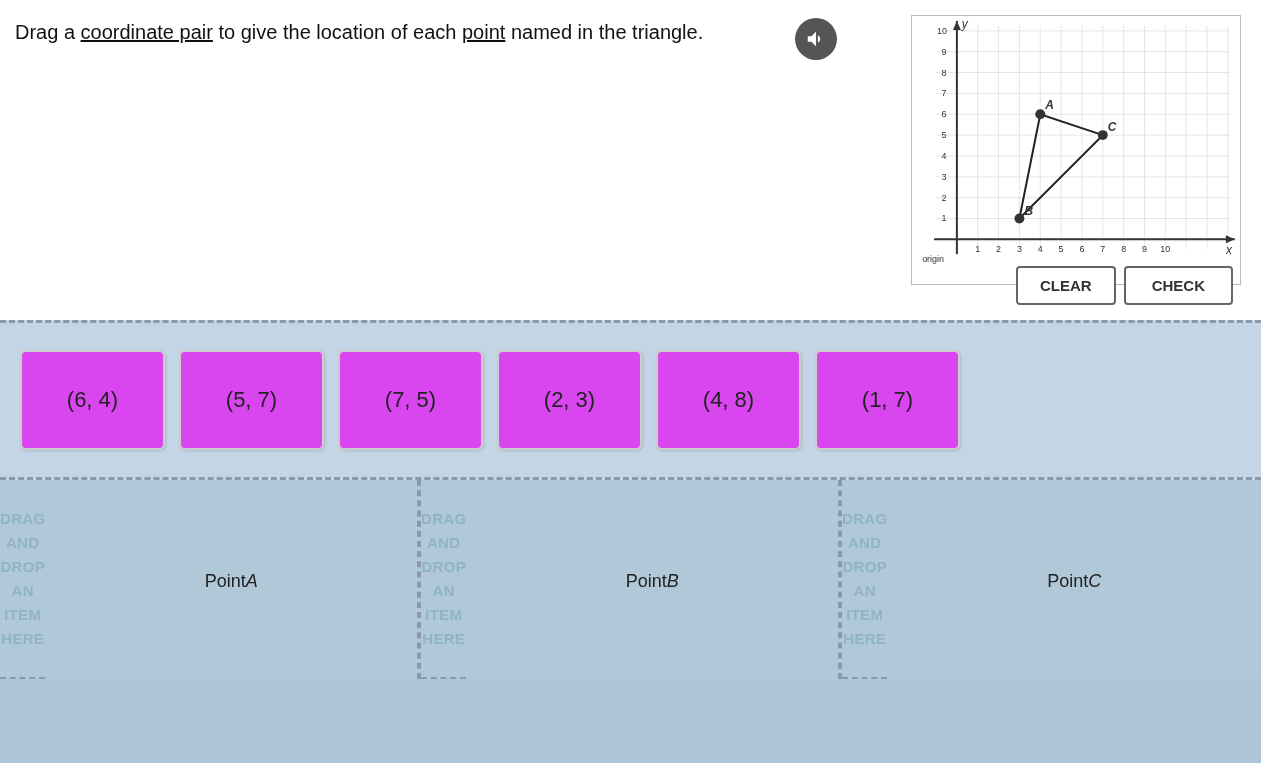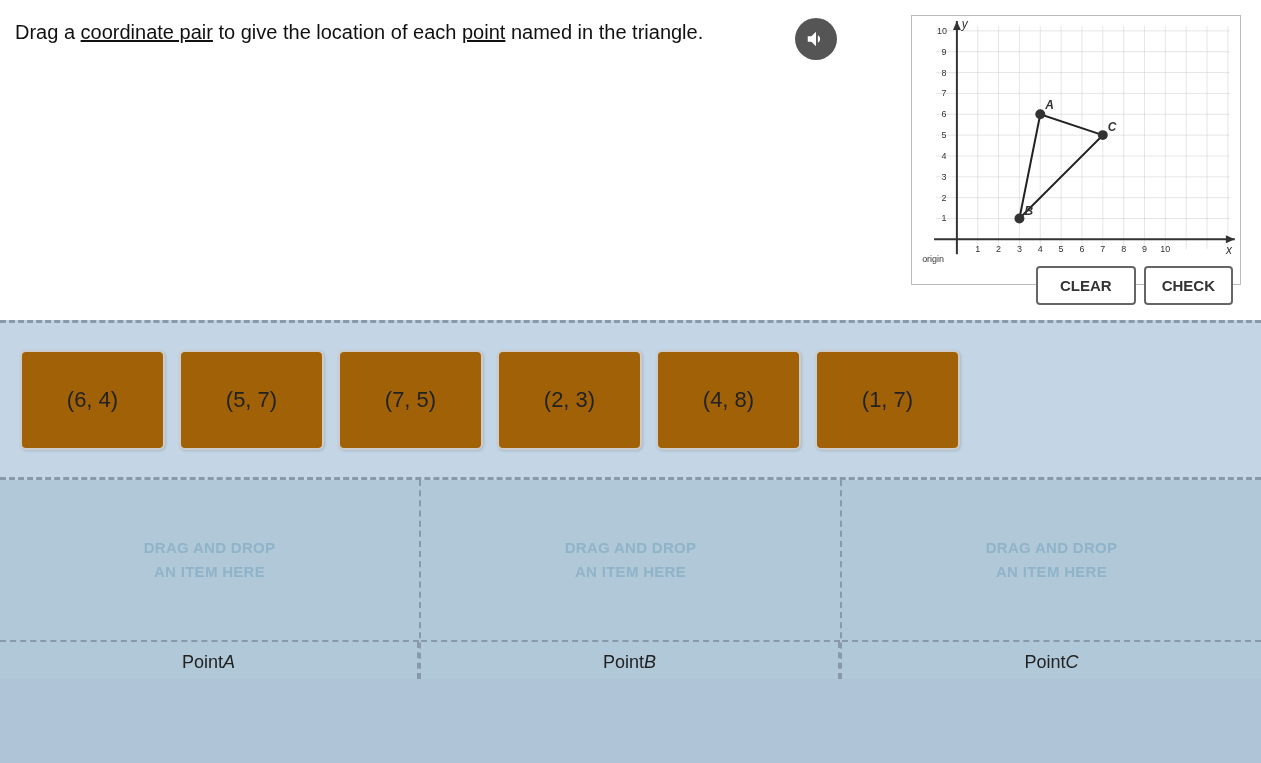--- a/index.html
+++ b/index.html
@@ -24,21 +24,21 @@
     .instruction-text u {
       text-decoration: underline;
     }
 
     .graph-svg {
       width: 100%;
       height: 100%;
     }
 
     .coord-card {
-      background: #a16207;
+      background: #d946ef;
       border: 2px solid #ccc;
       border-radius: 6px;
       width: 145px;
       height: 100px;
       display: flex;
       align-items: center;
       justify-content: center;
       font-size: 22px;
       color: #222;
       cursor: grab;
@@ -81,21 +81,21 @@
     }
 
     .drop-zones-row {
       display: flex;
       flex: 1;
     }
 
     .drop-col {
       flex: 1;
       display: flex;
-      flex-direction: column;
+      flex-direction: row;
       border-right: 2px dashed #8899aa;
     }
 
     .drop-col:last-child {
       border-right: none;
     }
 
     .drop-target {
       flex: 1;
       display: flex;
@@ -157,21 +157,21 @@
       background: white;
       border: 2px solid #666;
       border-radius: 4px;
       font-size: 15px;
       font-weight: bold;
       color: #333;
       cursor: pointer;
     }
 
     button.check-btn {
-      padding: 9px 16px;
+      padding: 9px 26px;
       background: white;
       border: 2px solid #666;
       border-radius: 4px;
       font-size: 15px;
       font-weight: bold;
       color: #333;
       cursor: pointer;
     }
   </style>
 </head>

